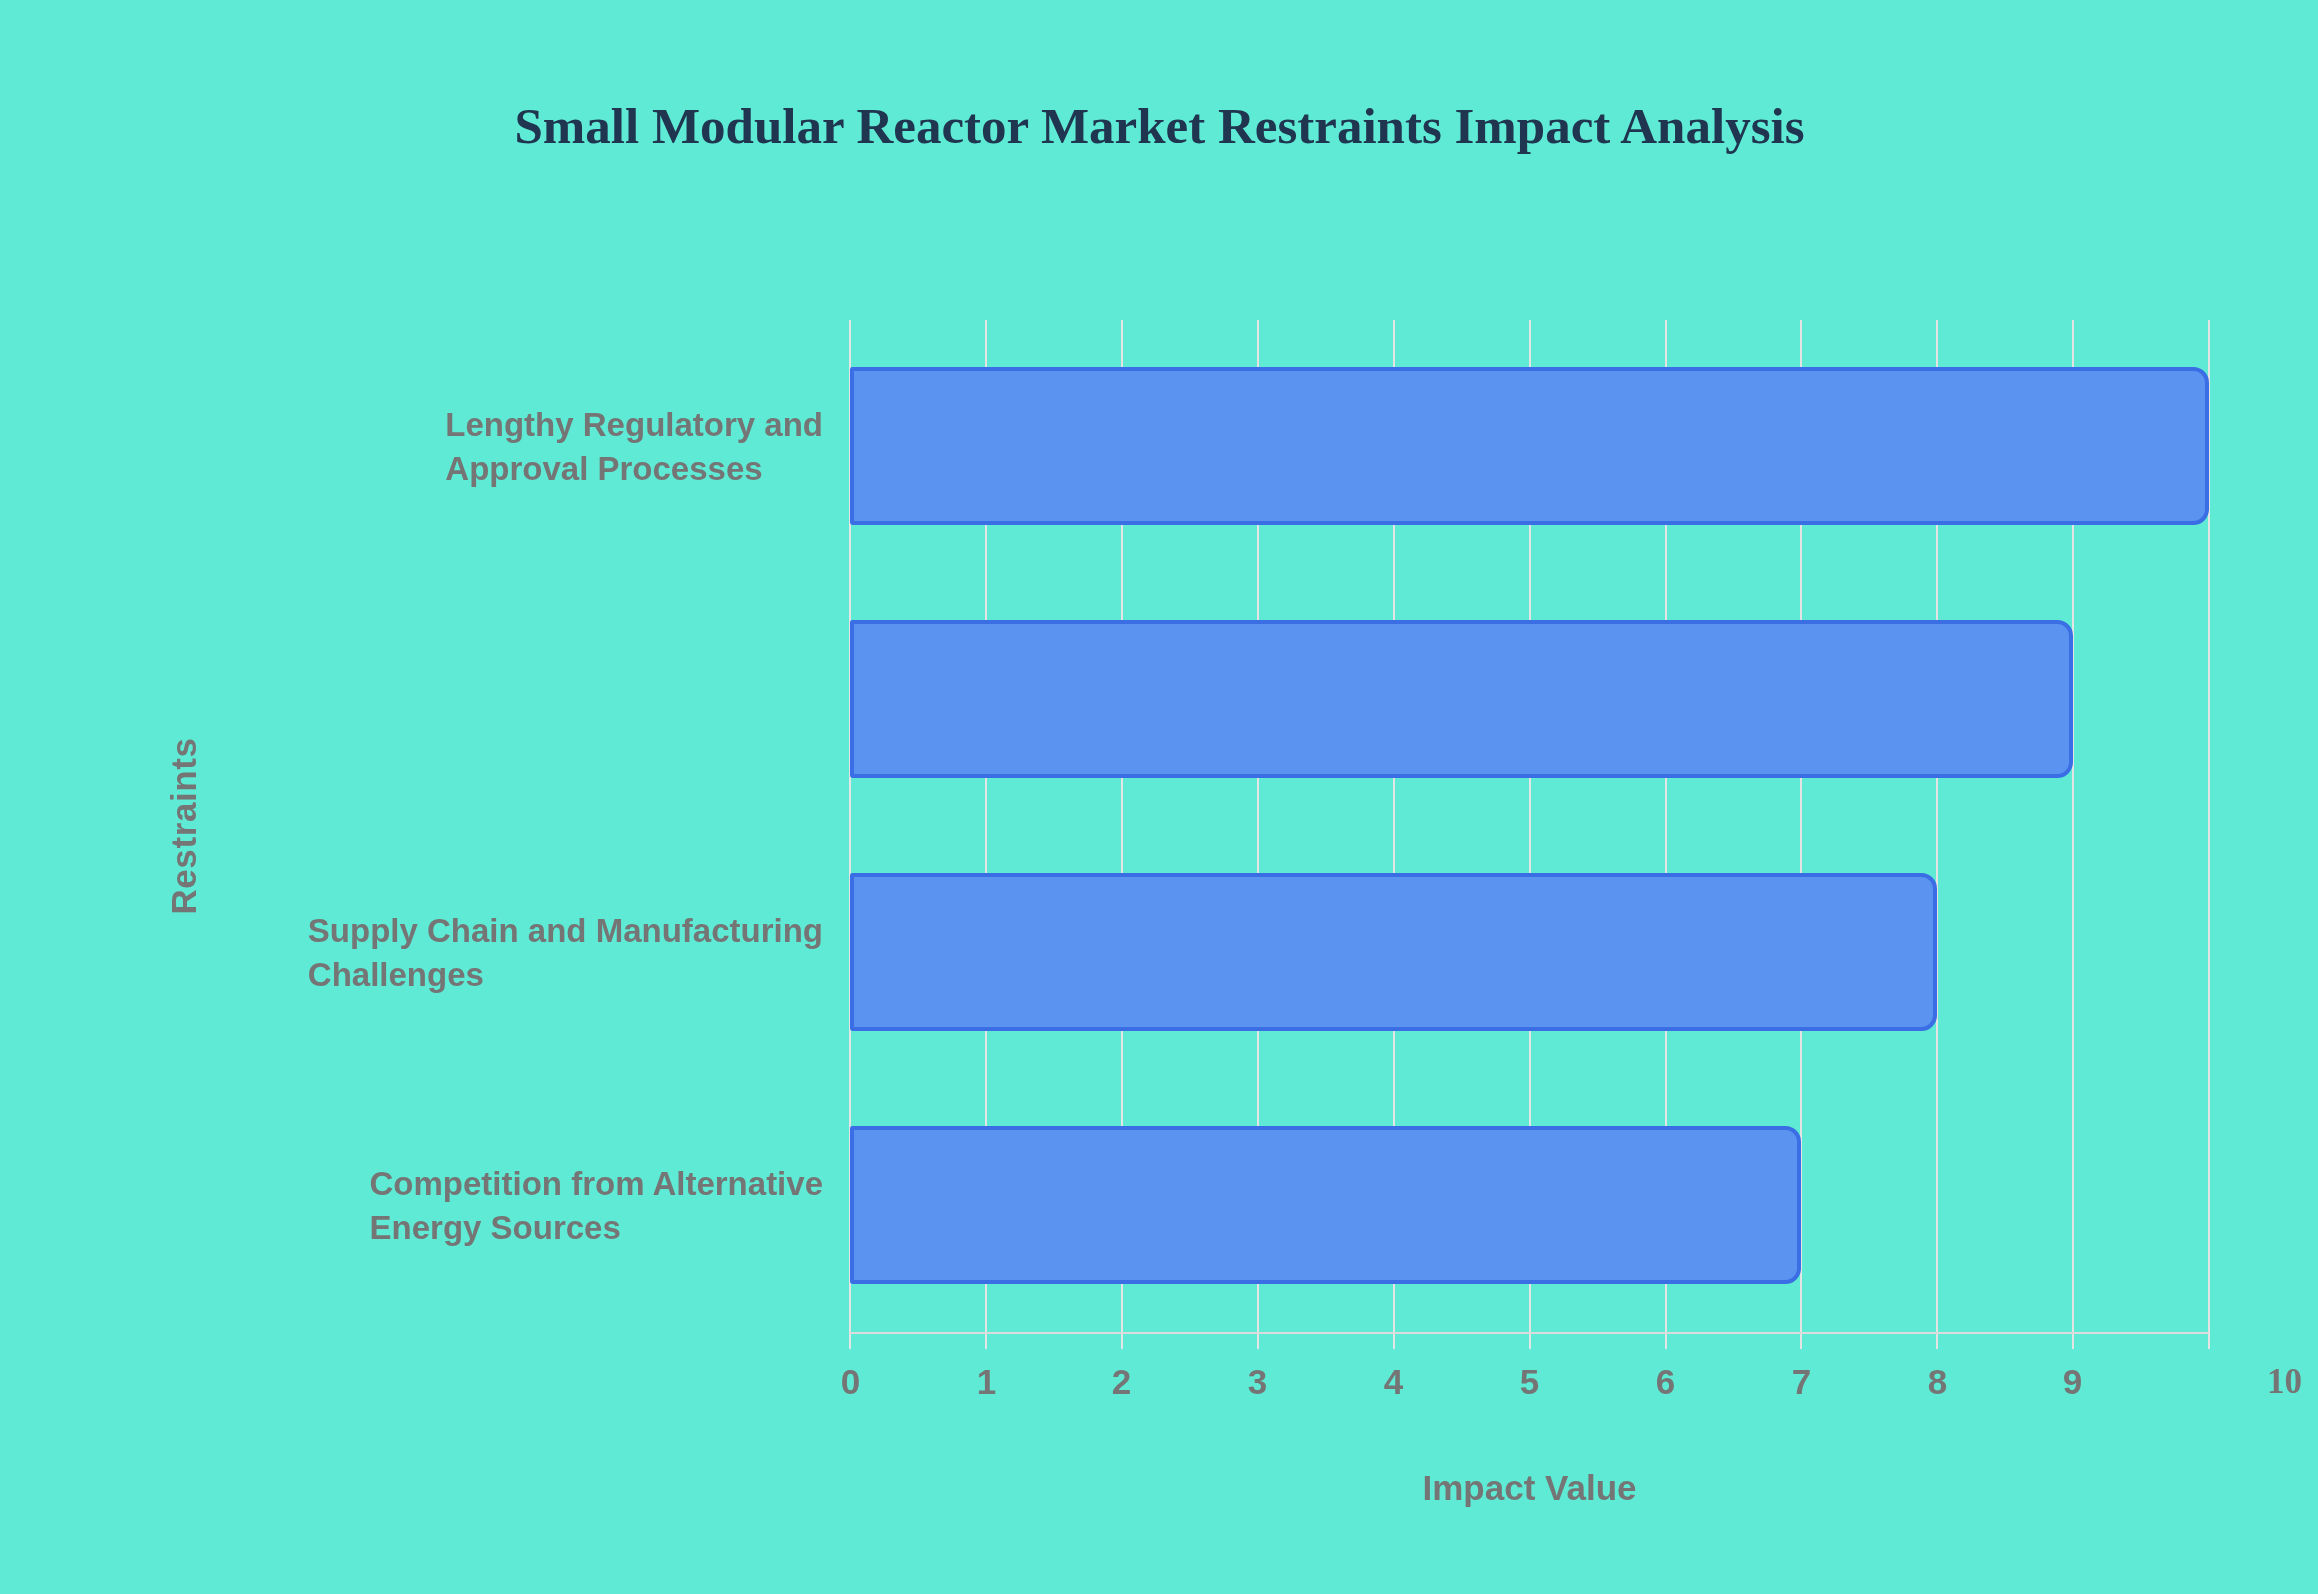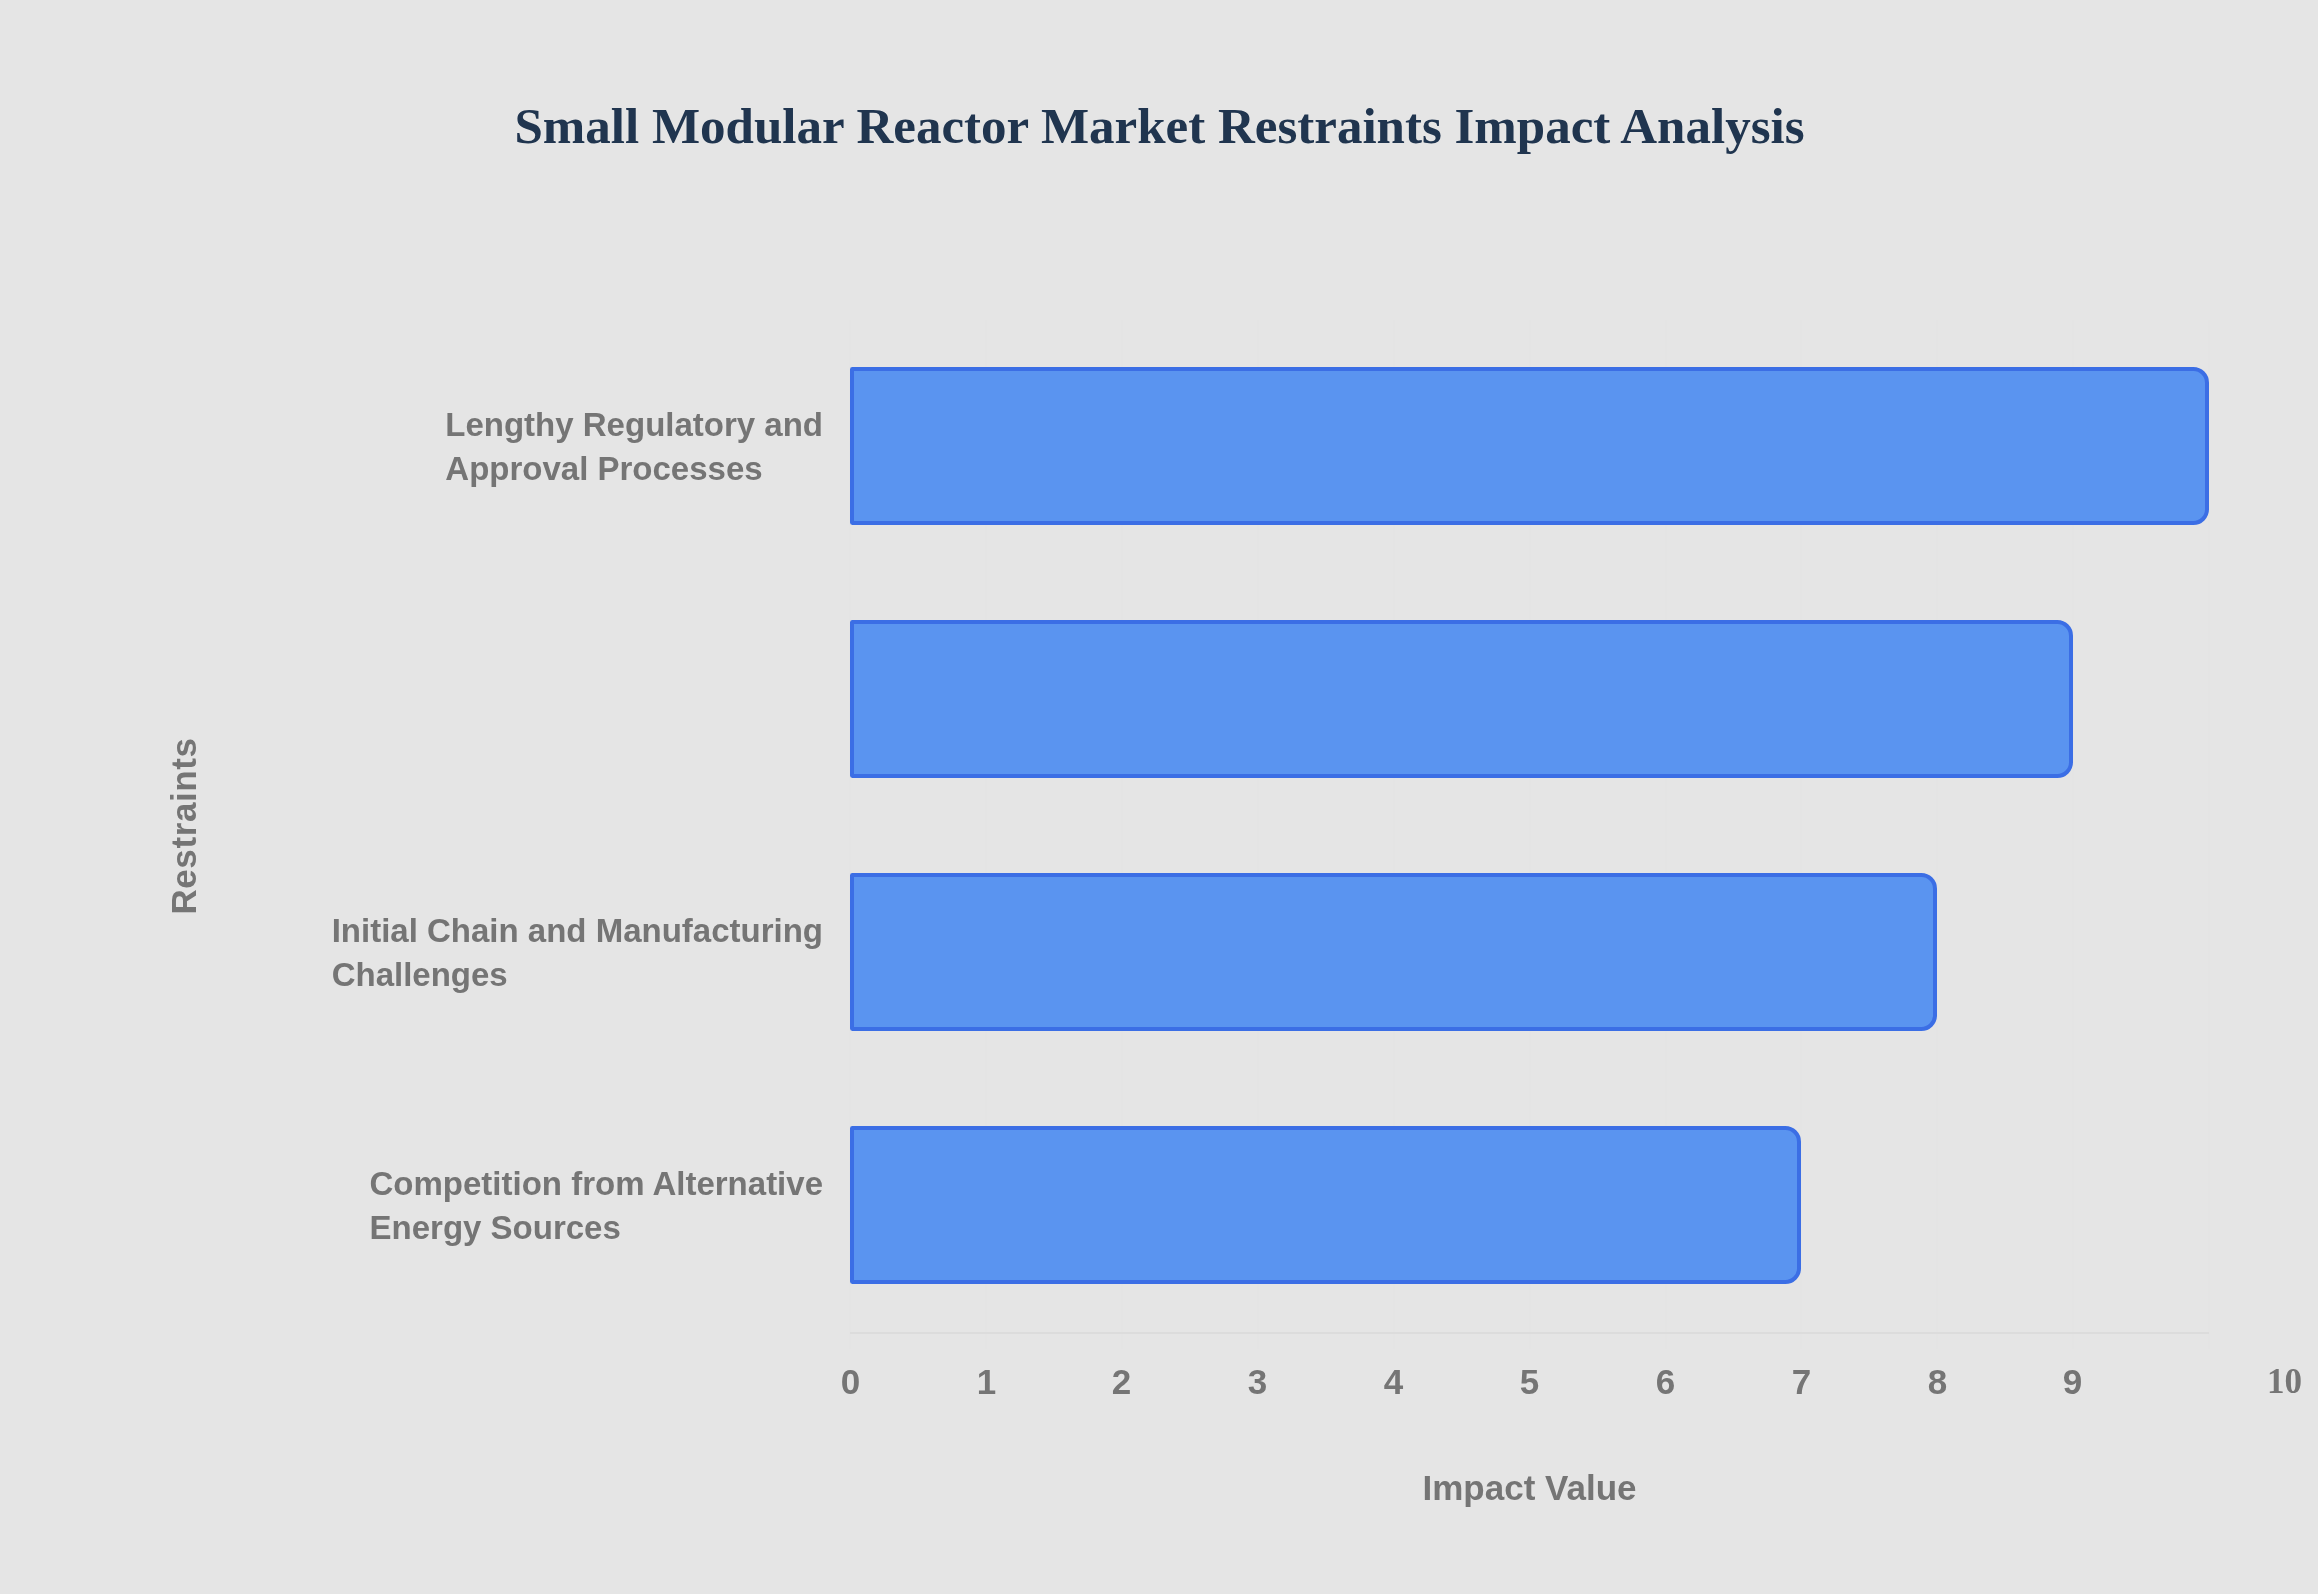--- a/index.html
+++ b/index.html
@@ -4,21 +4,21 @@
 <style>
   html, body {
     margin: 0;
     padding: 0;
     background: #ffffff;
   }
   .canvas {
     position: relative;
     width: 2319px;
     height: 1594px;
-    background: #e5e5e5;
+    background: #5eead4;
     overflow: hidden;
     font-family: "Liberation Sans", sans-serif;
   }
   .chart-title {
     position: absolute;
     top: 98px;
     left: 0;
     width: 2319px;
     text-align: center;
     font-family: "Liberation Serif", serif;
@@ -135,21 +135,21 @@
 
   <div class="chart-title" style="color: rgb(32, 53, 79);">Small Modular Reactor Market Restraints Impact Analysis</div>
 
   <div class="y-axis-title">
     <div class="rot" style="color: rgb(117, 117, 117);">Restraints</div>
   </div>
 
   <div class="category-labels" id="catLabels">
       <div class="category-label" style="top: 0px; height: 253px; color: rgb(117, 117, 117);">Lengthy Regulatory and
 Approval Processes</div>
-      <div class="category-label" style="top: 506px; height: 253px; color: rgb(117, 117, 117);">Initial Chain and Manufacturing
+      <div class="category-label" style="top: 506px; height: 253px; color: rgb(117, 117, 117);">Supply Chain and Manufacturing
 Challenges</div>
       <div class="category-label" style="top: 759px; height: 253px; color: rgb(117, 117, 117);">Competition from Alternative
 Energy Sources</div>
     </div>
 
   <div class="plot" id="plot">
       <div class="gridline" style="left: -0.6px; height: 1029px; background: rgb(228, 228, 228);"></div>
       <div class="gridline" style="left: 135px; height: 1029px; background: rgb(228, 228, 228);"></div>
       <div class="gridline" style="left: 271px; height: 1029px; background: rgb(228, 228, 228);"></div>
       <div class="gridline" style="left: 407px; height: 1029px; background: rgb(228, 228, 228);"></div>

